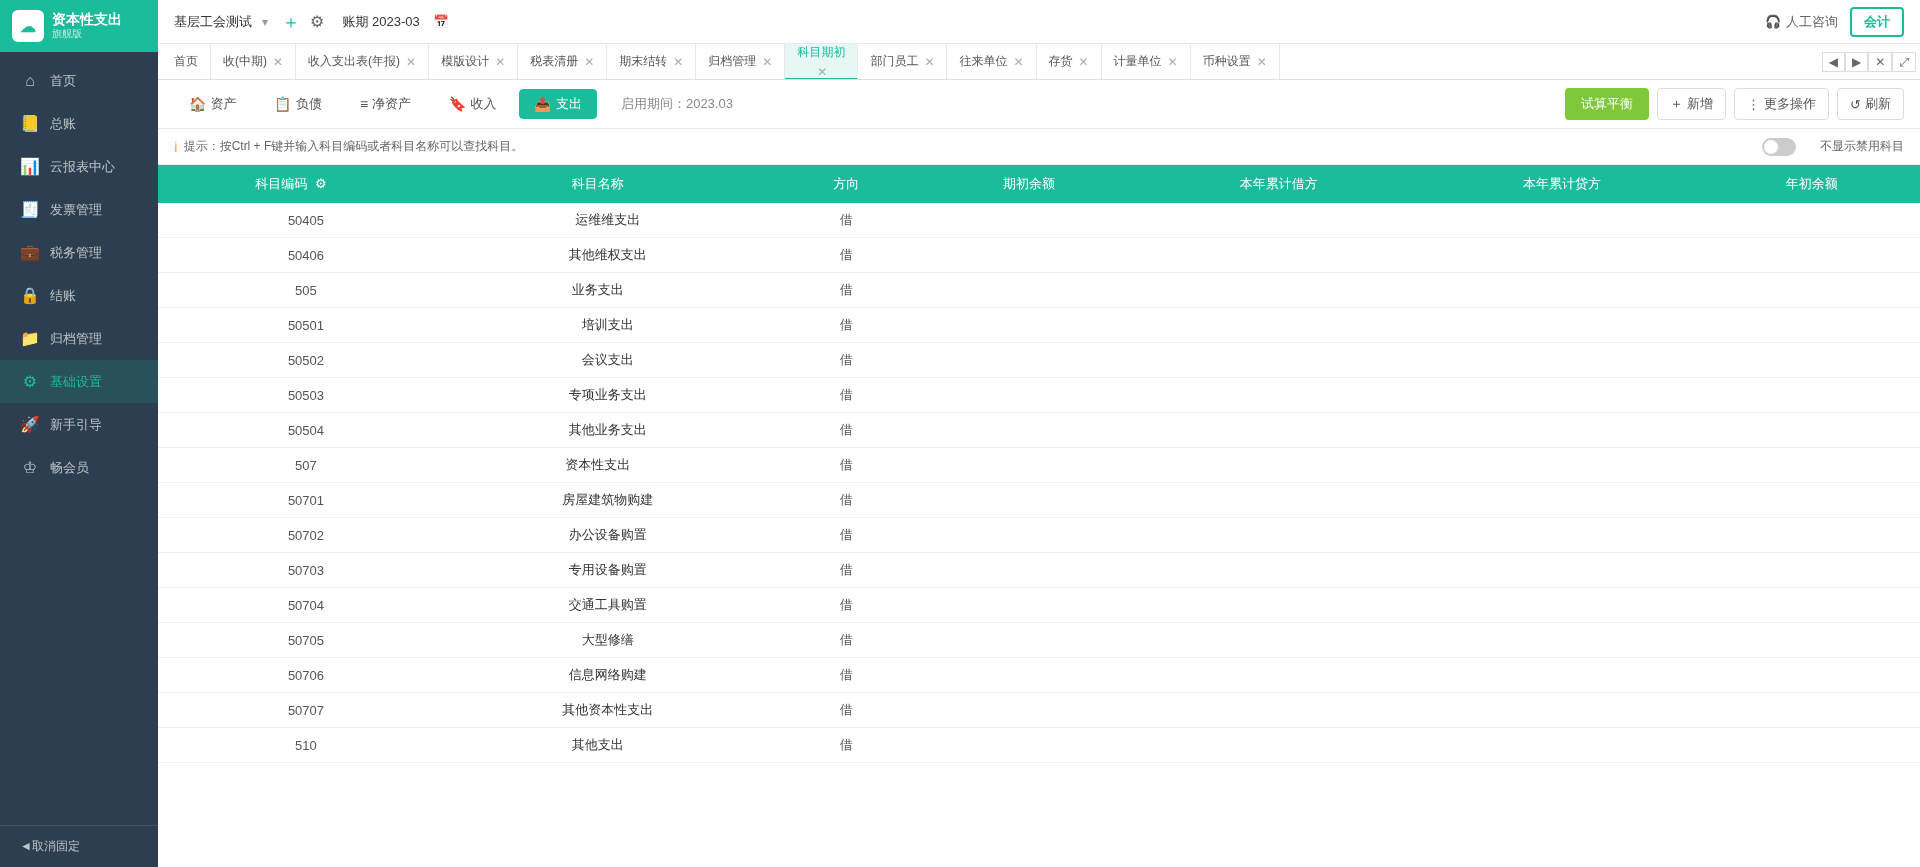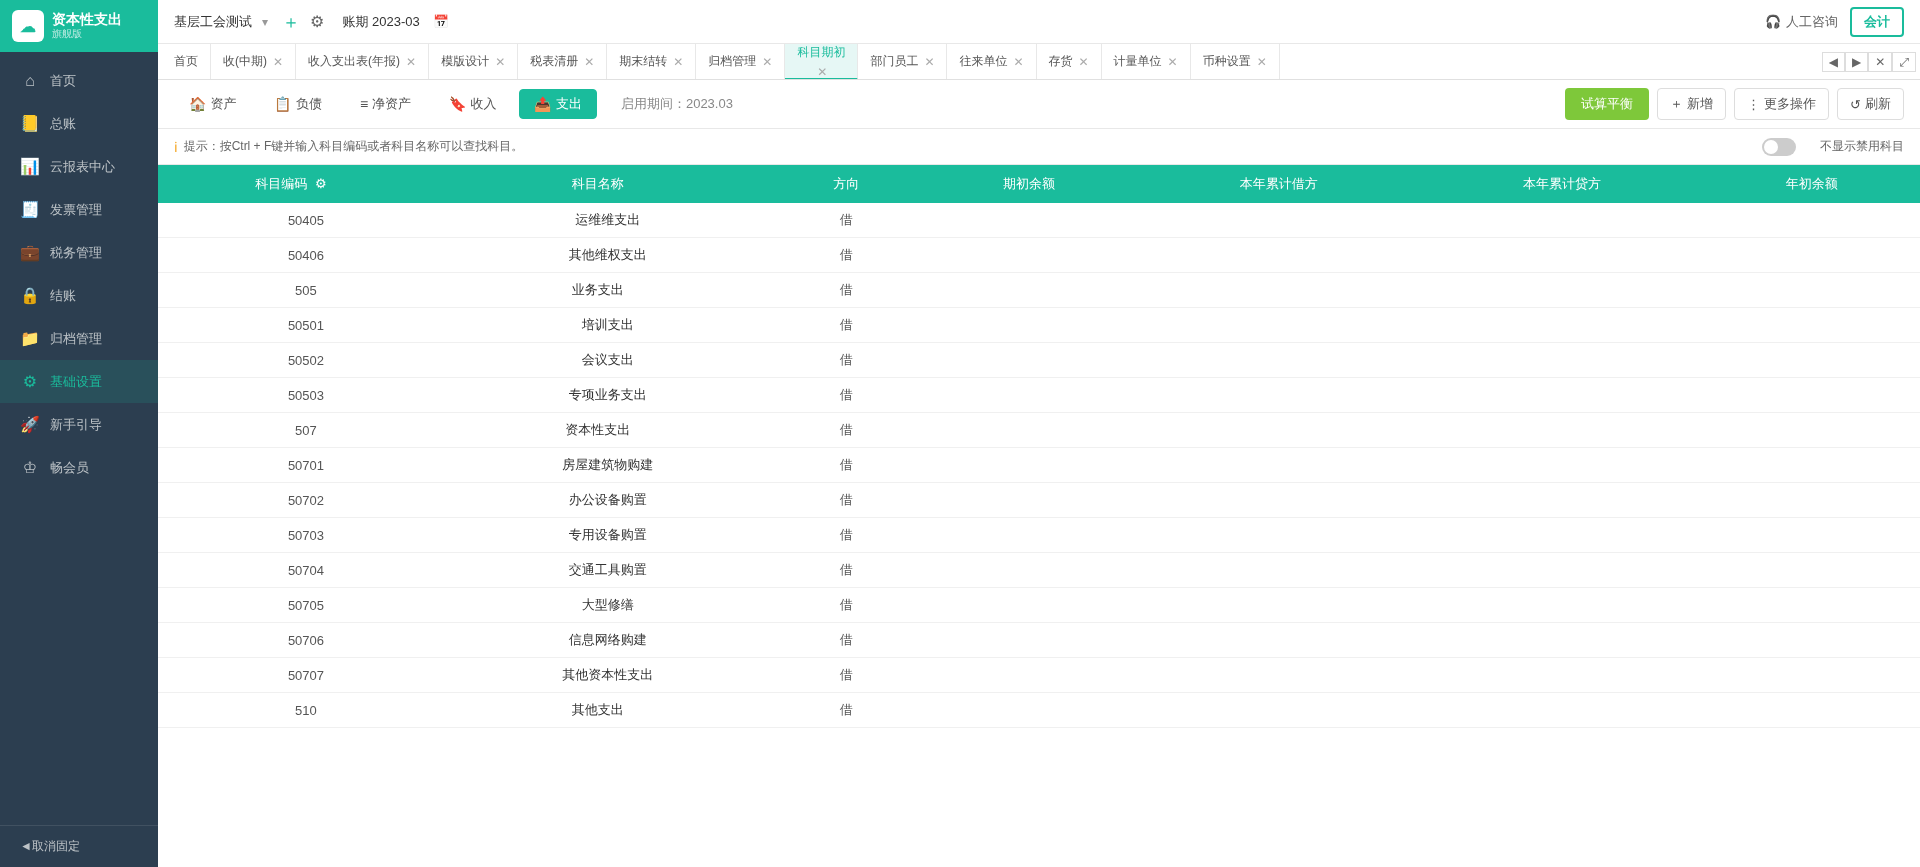--- a/index.html
+++ b/index.html
@@ -342,20 +342,29 @@
             <tr>
     <td class="td-code">50503</td>
     <td class="td-name td-indent">专项业务支出</td>
     <td class="td-dir">借</td>
     <td class="td-num"></td>
     <td class="td-num"></td>
     <td class="td-num"></td>
     <td class="td-num"></td>
   </tr>
             <tr>
+    <td class="td-code">50504</td>
+    <td class="td-name td-indent">其他业务支出</td>
+    <td class="td-dir">借</td>
+    <td class="td-num"></td>
+    <td class="td-num"></td>
+    <td class="td-num"></td>
+    <td class="td-num"></td>
+  </tr>
+            <tr>
     <td class="td-code">507</td>
     <td class="td-name ">资本性支出</td>
     <td class="td-dir">借</td>
     <td class="td-num"></td>
     <td class="td-num"></td>
     <td class="td-num"></td>
     <td class="td-num"></td>
   </tr>
             <tr>
     <td class="td-code">50701</td>

